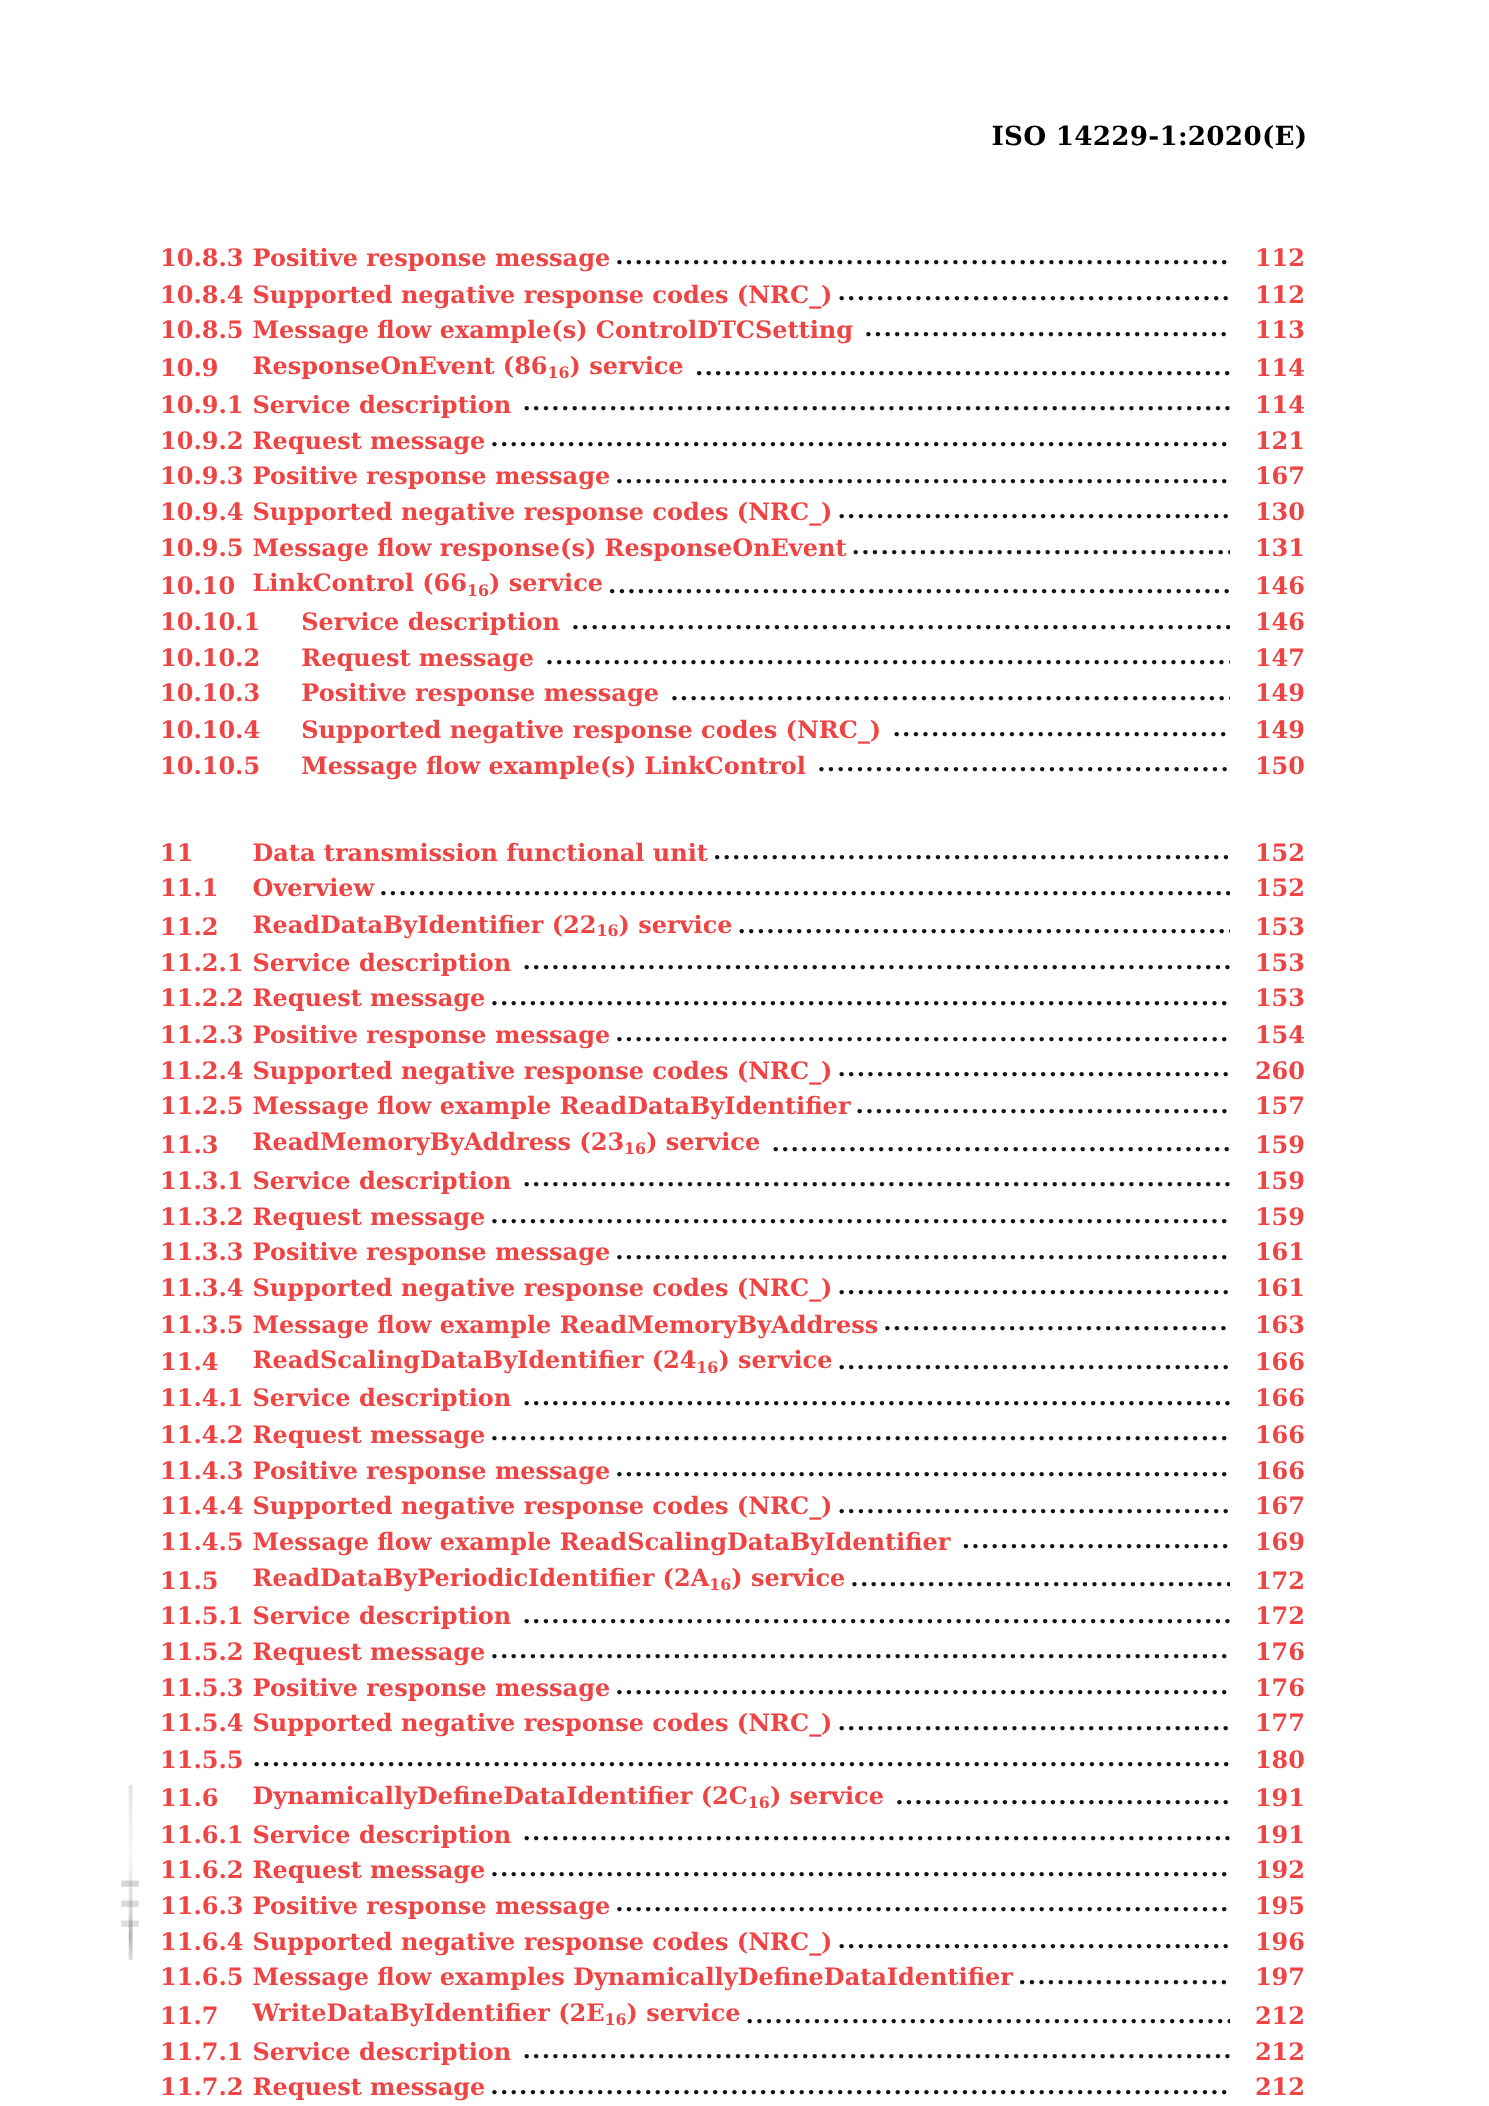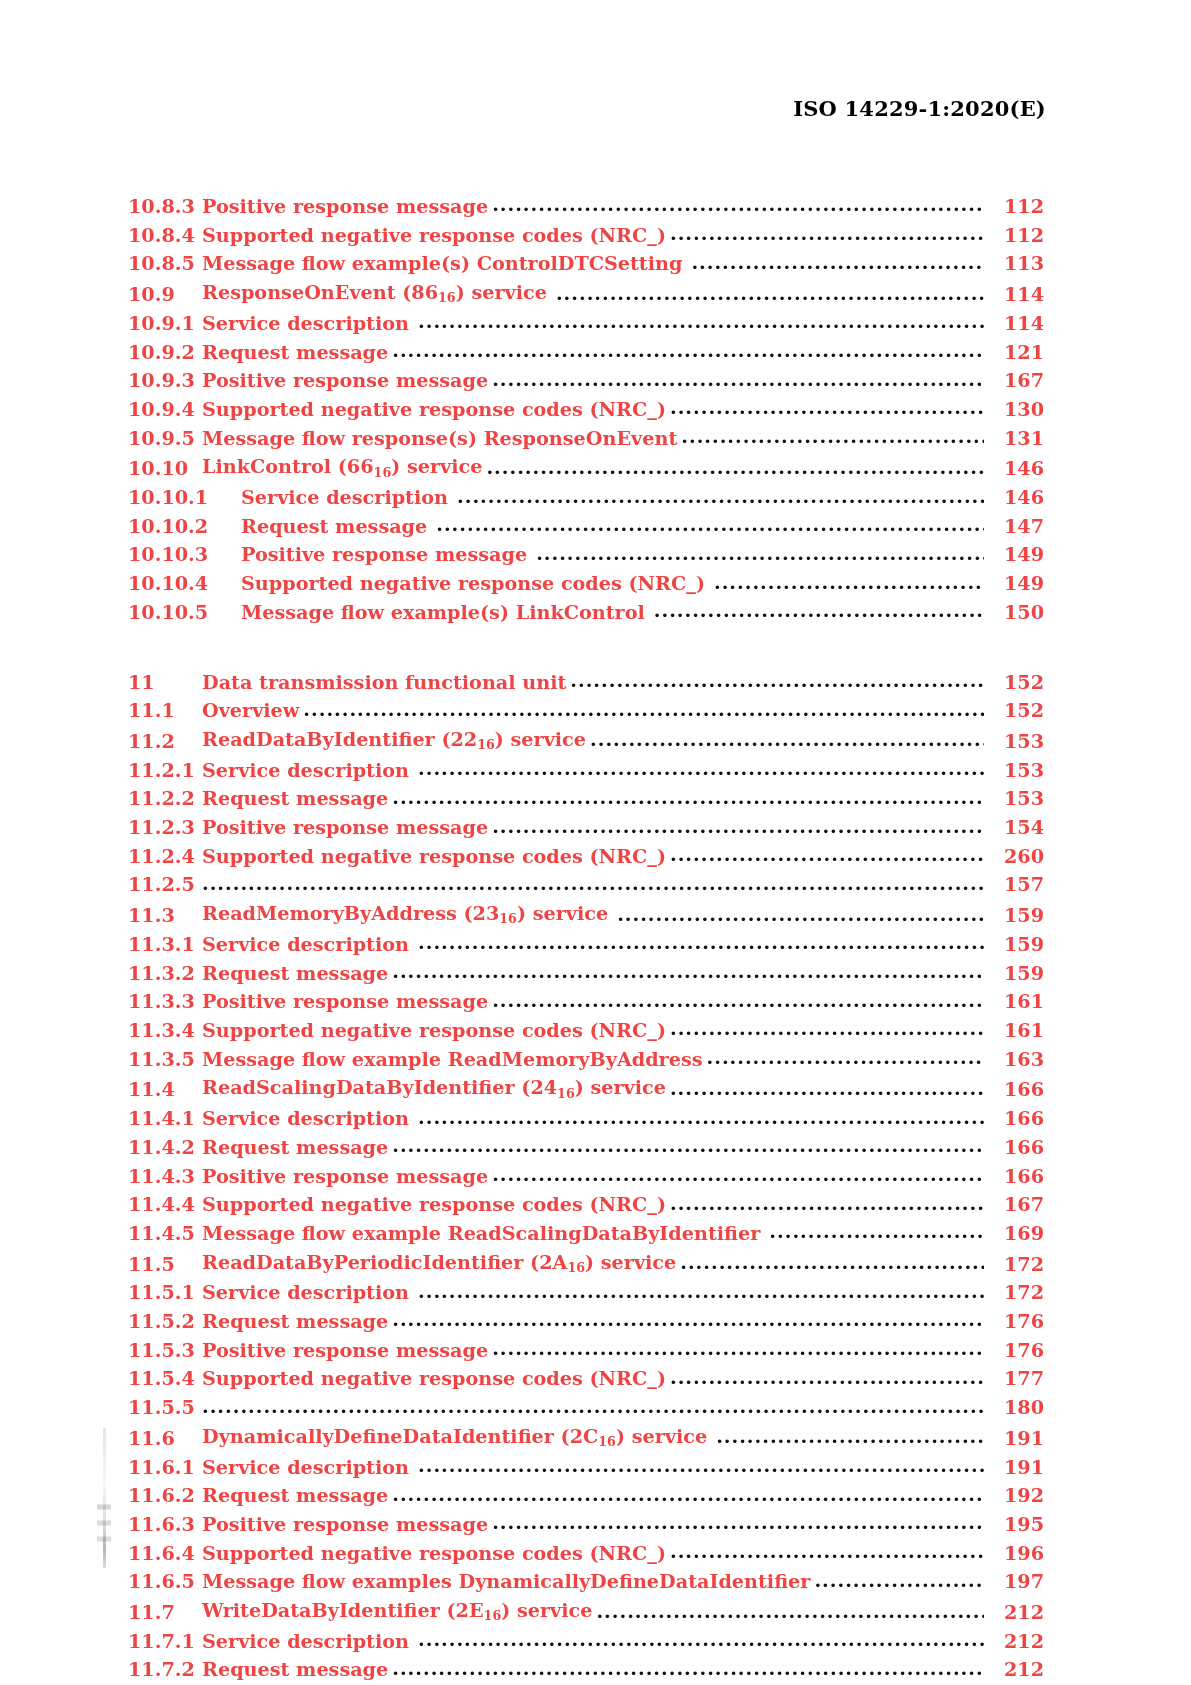--- a/index.html
+++ b/index.html
@@ -263,20 +263,21 @@
         <span class="pageno">154</span>
       </div>
       <div class="toc-entry">
         <span class="num w1">11.2.4</span>
         <span class="title">Supported negative response codes (NRC_)</span>
         <span class="leader"></span>
         <span class="pageno">260</span>
       </div>
       <div class="toc-entry">
         <span class="num w1">11.2.5</span>
+        <span class="title">Message flow example ReadDataByIdentifier</span>
         <span class="leader"></span>
         <span class="pageno">157</span>
       </div>
       <div class="toc-entry">
         <span class="num w2">11.3</span>
         <span class="title sp"><span>ReadMemoryByAddress (23</span><sub>16</sub><span>) service</span></span>
         <span class="leader"></span>
         <span class="pageno">159</span>
       </div>
       <div class="toc-entry">

